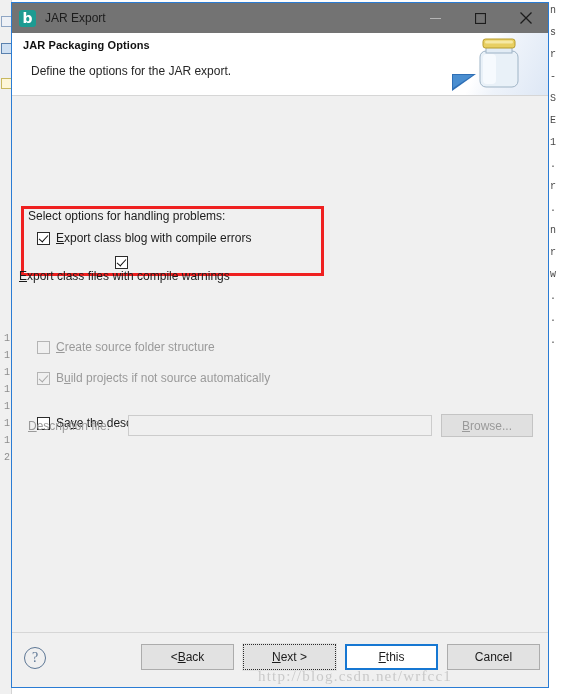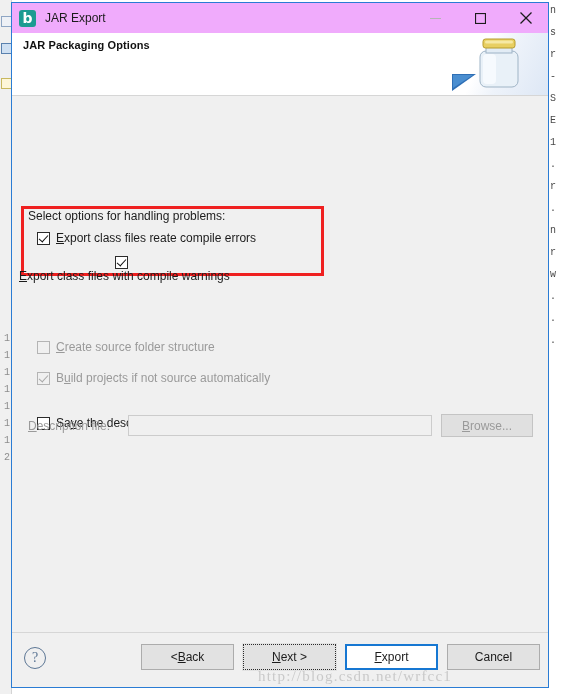--- a/index.html
+++ b/index.html
@@ -86,21 +86,21 @@
     background: #f0f0f0;
     border: 1px solid #2a7cd4;
     box-sizing: border-box;
     display: flex;
     flex-direction: column;
   }
 
   
   .titlebar {
     height: 30px;
-    background: #f0abfc;
+    background: #737373;
     display: flex;
     align-items: center;
     flex: none;
     position: relative;
   }
   .app-icon {
     width: 17px; height: 17px;
     margin-left: 7px;
     background: #1d9b92;
     border-radius: 3px;
@@ -404,20 +404,21 @@
         <svg width="12" height="12" viewBox="0 0 12 12">
             <line x1="0.5" y1="0.5" x2="11.5" y2="11.5" stroke="#1c1c1c" stroke-width="1.2"></line>
             <line x1="11.5" y1="0.5" x2="0.5" y2="11.5" stroke="#1c1c1c" stroke-width="1.2"></line>
           </svg>
       </div>
     </div>
   </div>
 
   <div class="header">
     <div class="header-title">JAR Packaging Options</div>
+    <div class="header-sub">Define the options for the JAR export.</div>
 
     <div class="header-art">
       <div class="sheen"></div>
       <svg width="106" height="62" viewBox="0 0 106 62" style="position:absolute;left:0;top:0;">
 
         <polygon points="10,41 34,41 10,58" fill="#2f6fb5"></polygon>
         <polygon points="11,42 31,42 11,55" fill="#4a8ed0"></polygon>
 
         <rect x="38" y="18" width="38" height="36" rx="6" ry="6" fill="#e9f1f8" stroke="#9fb4c6" stroke-width="1"></rect>
         <rect x="41" y="21" width="13" height="30" rx="4" ry="4" fill="#f7fbfe" opacity="0.9"></rect>
@@ -431,21 +432,21 @@
   </div>
 
   <div class="content">
 
     <div class="highlight-box"></div>
 
     <div class="group-label">Select options for handling problems:</div>
 
     <div class="cb-row" id="opt0" style="left:25px; top:135px;">
       <span class="cbox checked"></span>
-      <span><span></span><span class="mn">E</span><span>xport class files reate compile errors</span></span>
+      <span><span></span><span class="mn">E</span><span>xport class blog with compile errors</span></span>
     </div>
 
     <div class="cb-row" id="opt1" style="left:7px; top:160px;flex-direction:column;">
       <span class="cbox checked"></span>
       <span><span></span><span class="mn">E</span><span>xport class files with compile warnings</span></span>
     </div>
 
     <div class="cb-row disabled" id="opt2" style="left:25px; top:244px;">
       <span class="cbox"></span>
       <span><span></span><span class="mn">C</span><span>reate source folder structure</span></span>
@@ -482,21 +483,21 @@
           <span>ack</span>
         </div>
       <div class="btn focused">
           <span></span>
           <span class="mn">N</span>
           <span>ext &gt;</span>
         </div>
       <div class="btn default">
           <span></span>
           <span class="mn">F</span>
-          <span>xport</span>
+          <span>this</span>
         </div>
       <div class="btn">
           <span>Cancel</span>
           <span class="mn"></span>
           <span></span>
         </div>
     </div>
   </div>
 </div>
 

